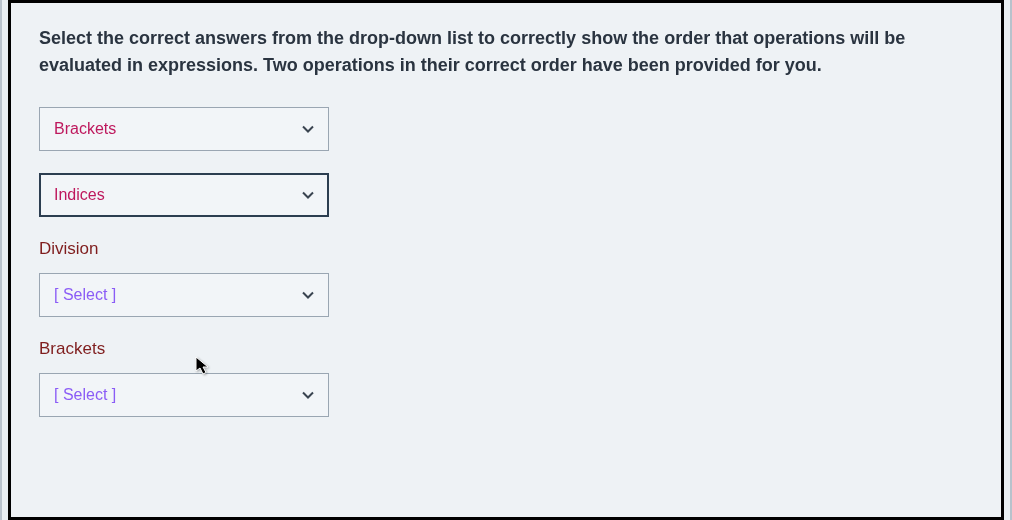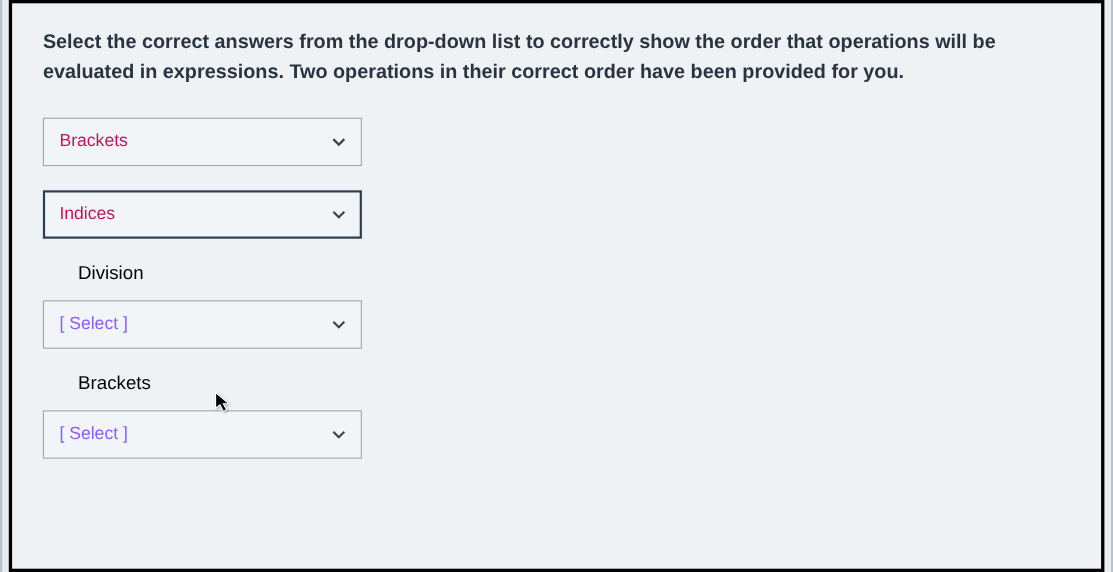--- a/index.html
+++ b/index.html
@@ -33,26 +33,25 @@
       font-size: 18px;
       font-weight: 600;
       line-height: 1.5;
       margin-bottom: 28px;
       max-width: 920px;
     }
     .field-row {
       margin-bottom: 22px;
     }
     .static-label {
-      color: #000000;
+      color: #7f1d1d;
       font-size: 17px;
       font-weight: 500;
       margin-bottom: 14px;
       display: block;
-      margin-left: 32px;
     }
     .dropdown {
       position: relative;
       width: 290px;
       height: 44px;
       background: #f2f5f8;
       border: 1px solid #9aa6b2;
       display: flex;
       align-items: center;
       justify-content: space-between;

